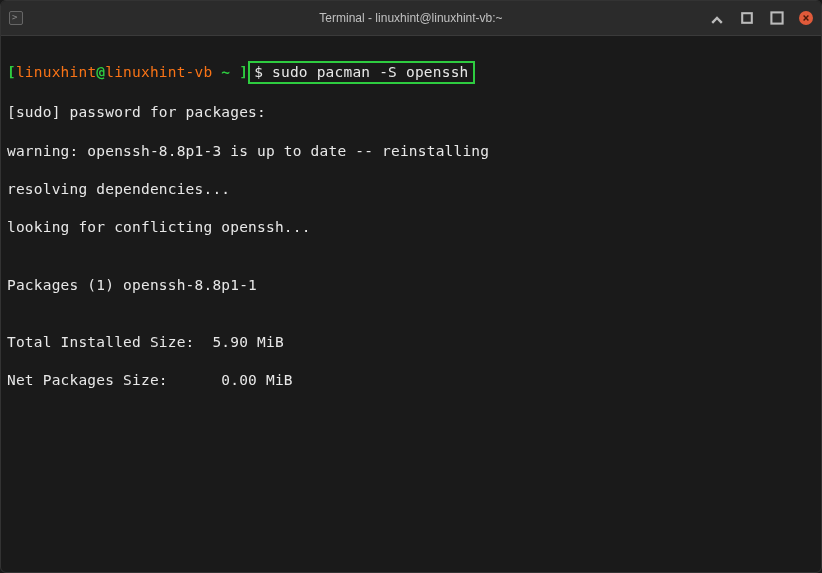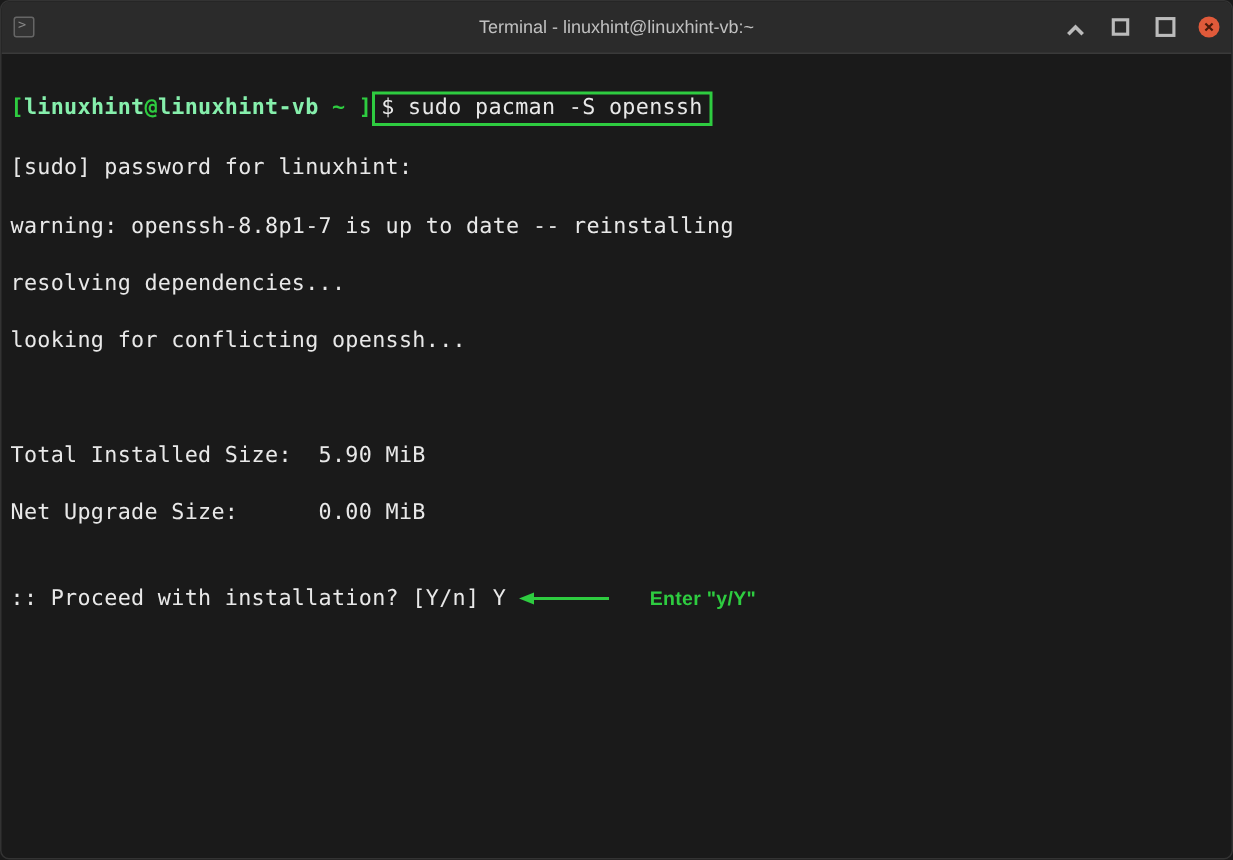--- a/index.html
+++ b/index.html
@@ -81,21 +81,21 @@
     }
     .close-btn svg { width: 8px; height: 8px; }
     .terminal {
       padding: 6px 6px;
       color: #e8e8e8;
       line-height: 1.32;
       white-space: pre;
       letter-spacing: 0.2px;
     }
     .bracket { color: #2ecc40; font-weight: bold; }
-    .user { color: #86efac; font-weight: bold; }
+    .user { color: #f97316; font-weight: normal; }
     .at { color: #2ecc40; font-weight: bold; }
     .tilde { color: #2ecc40; font-weight: bold; }
     .dollar { color: #e8e8e8; }
     .cmd-box {
       border: 2.5px solid #2ecc40;
       padding: 0 4px;
       display: inline-block;
       text-align: center;
     }
     .row { display: block; }
@@ -137,33 +137,30 @@
     <span class="close-btn">
       <svg viewBox="0 0 10 10">
           <path d="M2 2 L8 8 M8 2 L2 8" stroke="#4a1a0a" stroke-width="1.8"></path>
         </svg>
     </span>
   </div>
 </div>
 
 <div class="terminal">
 <span class="row"><span class="bracket">[</span><span class="user">linuxhint</span><span class="at">@</span><span class="user">linuxhint-vb</span><span class="tilde"> ~ </span><span class="bracket">]</span><span class="cmd-box"><span class="dollar">$ </span><span>sudo pacman -S openssh</span></span></span>
-<span class="row">[sudo] password for linuxhint:</span>
-<span class="row">warning: openssh-8.8p1-7 is up to date -- reinstalling</span>
+<span class="row">[sudo] password for packages:</span>
+<span class="row">warning: openssh-8.8p1-3 is up to date -- reinstalling</span>
 <span class="row">resolving dependencies...</span>
 <span class="row">looking for conflicting openssh...</span>
 <span class="row"></span>
+<span class="row">Packages (1) openssh-8.8p1-1</span>
 <span class="row"></span>
 <span class="row">Total Installed Size:  5.90 MiB</span>
-<span class="row">Net Upgrade Size:      0.00 MiB</span>
+<span class="row">Net Packages Size:      0.00 MiB</span>
 <span class="row"></span>
-<span class="row"><span>:: Proceed with installation? [Y/n] Y </span><span class="arrow"><svg width="60" height="12" viewBox="0 0 60 12" style="vertical-align:middle">
-          <line x1="60" y1="6" x2="8" y2="6" stroke="#2ecc40" stroke-width="2"></line>
-          <polygon points="0,6 10,2 10,10" fill="#2ecc40"></polygon>
-        </svg></span>   <span class="annotation">Enter "y/Y"</span></span>
 
 
 
 
 
 
 
 
 
 

